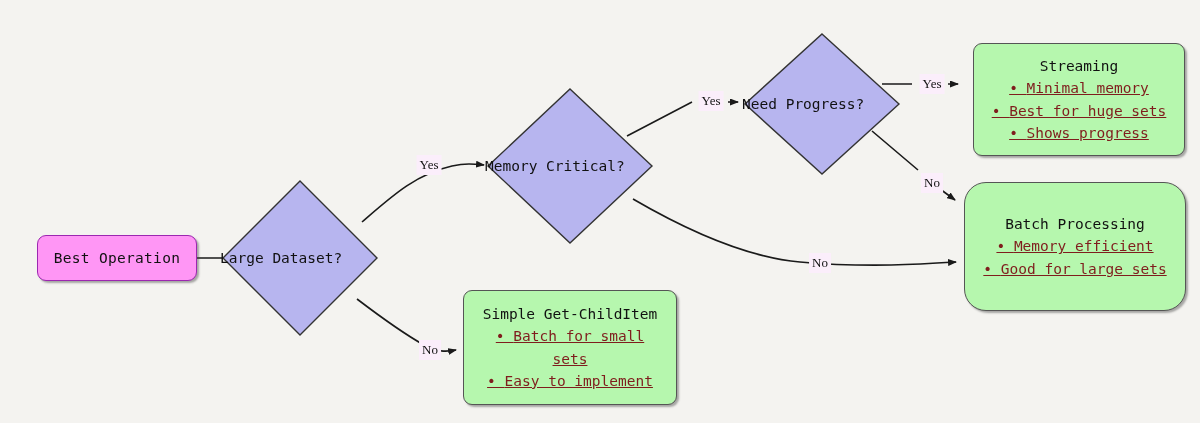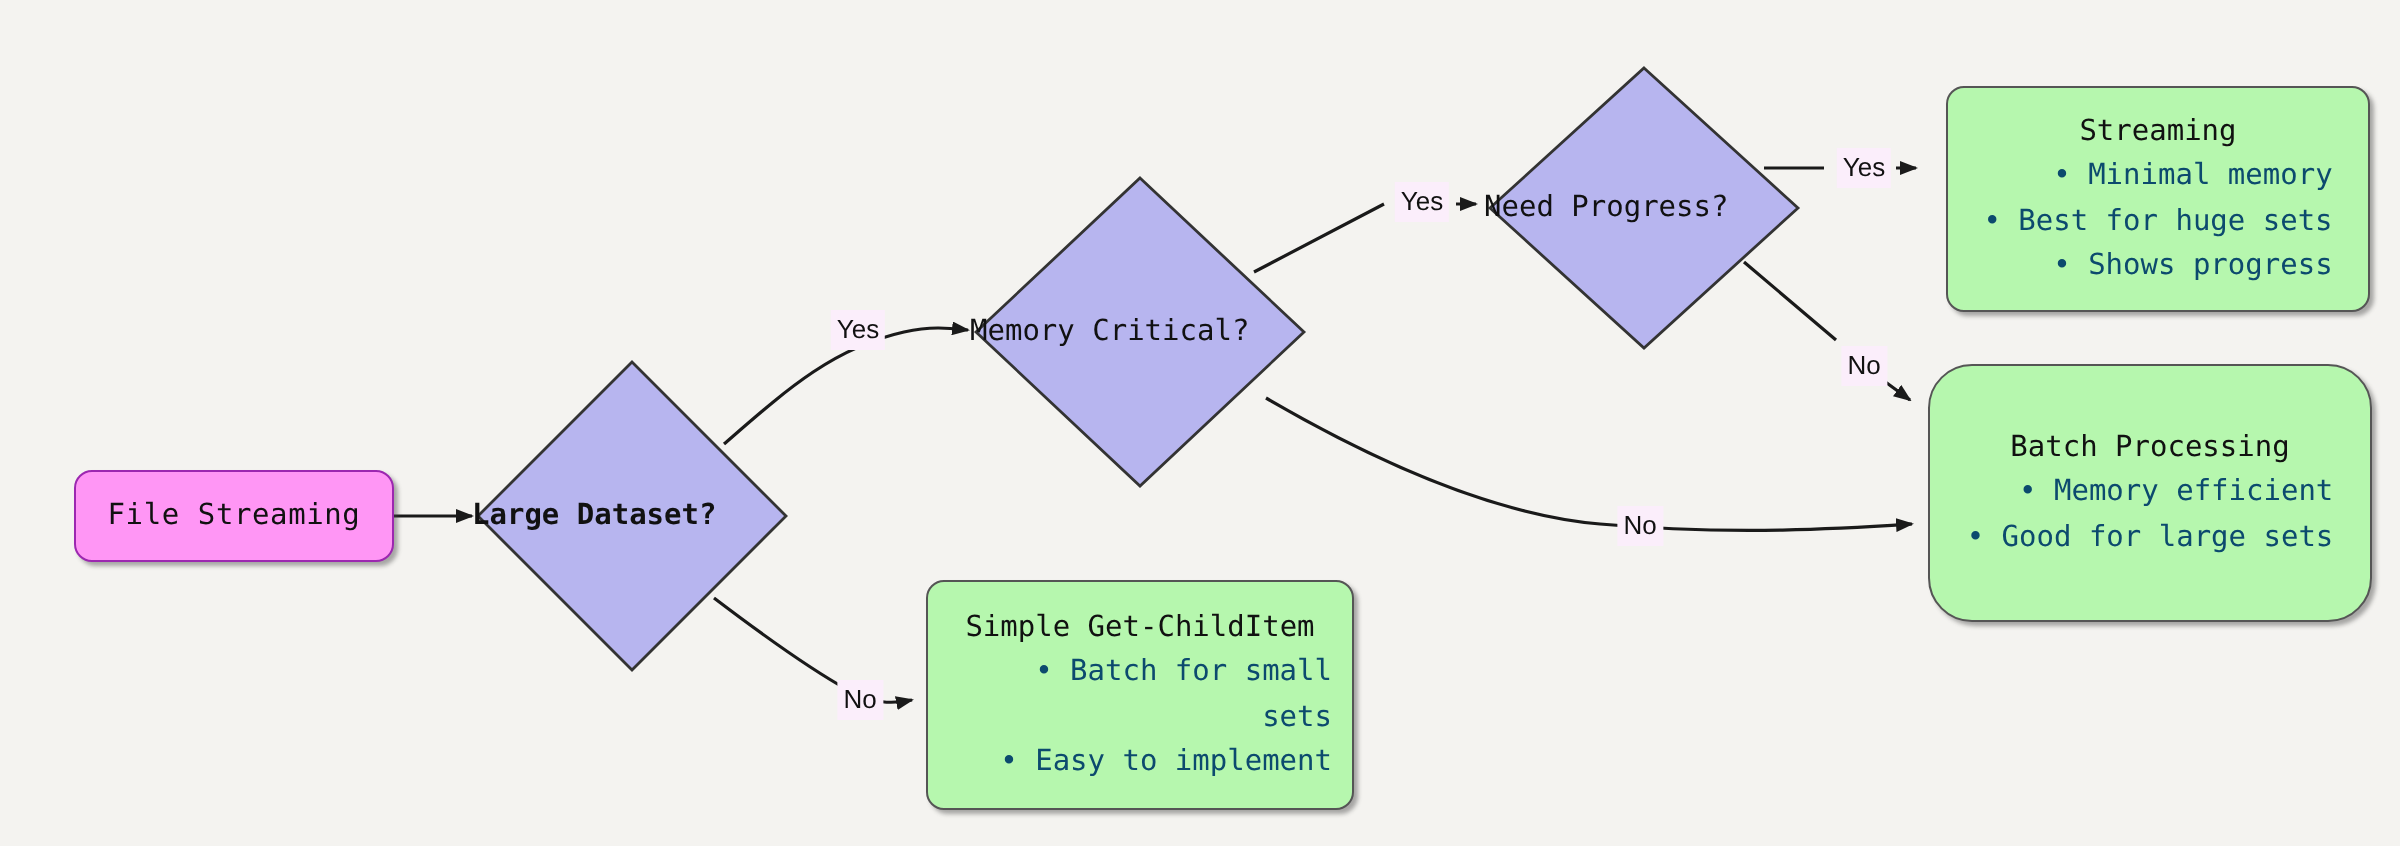--- a/index.html
+++ b/index.html
@@ -68,24 +68,25 @@
     text-align: center;
   }
   .result-list {
     margin: 0;
     padding: 0;
     list-style: none;
     text-align: center;
   }
   .result-list li {
     font-size: 14.5px;
-    color: #0c4a6e;
+    color: #7f1d1d;
     line-height: 1.52;
     white-space: normal;
-    text-align: right;
+    text-align: center;
+    text-decoration: underline;
   }
   .result-list li::before {
     content: "\2022\00a0";
   }
   
   .node-decision {
     display: flex;
     align-items: center;
   }
   .node-decision svg.diamond-shape {
@@ -104,21 +105,21 @@
     font-size: 14.5px;
     color: #111;
     white-space: nowrap;
     z-index: 2;
   }
   
   .edge-label {
     position: absolute;
     background: #fbeefb;
     color: #111;
-    font-family: Liberation Sans, sans-serif;
+    font-family: Liberation Serif, serif;
     font-size: 13px;
     line-height: 16px;
     padding: 2px 3px;
     transform: translate(-50%, -50%);
     white-space: nowrap;
   }
 </style>
 </head>
 <body>
 
@@ -140,24 +141,24 @@
     <path class="edge-path" d="M627,136 L692,102 M728,102 L738,102" marker-end="url(#arrow)"></path>
 
     <path class="edge-path" d="M633,199 C700,238 754,258 800,262 C868,268 926,264 956,262" marker-end="url(#arrow)"></path>
 
     <path class="edge-path" d="M882,84 L912,84 M948,84 L958,84" marker-end="url(#arrow)"></path>
 
     <path class="edge-path" d="M872,131 L918,170 M940,189 L955,200" marker-end="url(#arrow)"></path>
   </svg>
 
   <div class="node node-process" style="left:37px; top:235px; width:160px; height:46px;">
-    <span class="node-label">File Streaming</span>
-  </div>
-
-  <div class="node node-decision" style="left:236px; top:178px; width:160px; height:160px;font-weight:bold;">
+    <span class="node-label">Best Operation</span>
+  </div>
+
+  <div class="node node-decision" style="left:220px; top:178px; width:160px; height:160px;">
     <svg class="diamond-shape" width="160" height="160" viewBox="0 0 160 160">
       <polygon class="diamond-poly" points="80,3 157,80 80,157 3,80"></polygon>
     </svg>
     <span class="node-label">Large Dataset?</span>
   </div>
 
   <div class="node node-decision" style="left:485px; top:86px; width:170px; height:160px;">
     <svg class="diamond-shape" width="170" height="160" viewBox="0 0 170 160">
       <polygon class="diamond-poly" points="85,3 167,80 85,157 3,80"></polygon>
     </svg>

